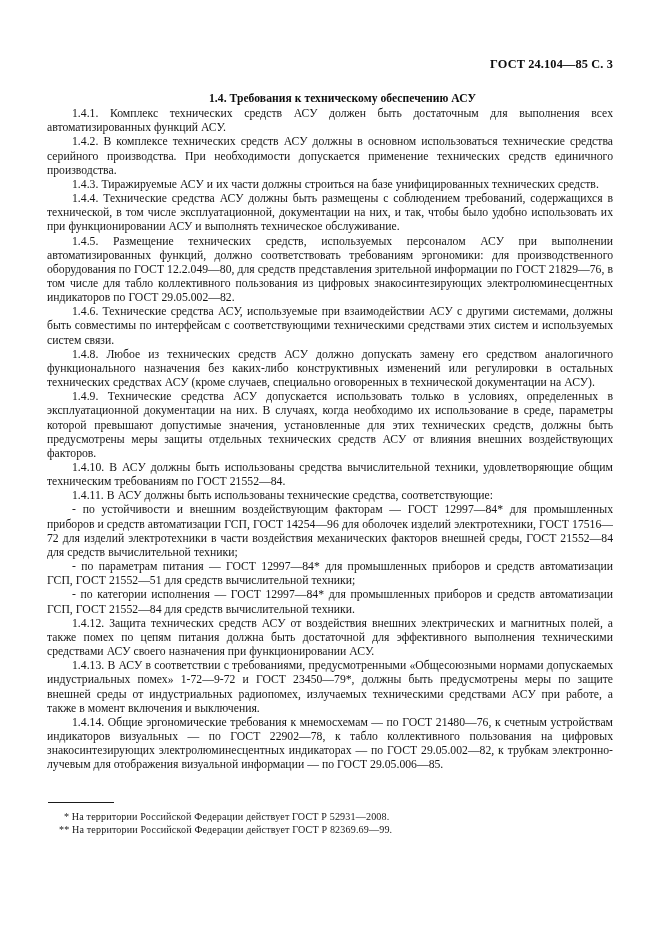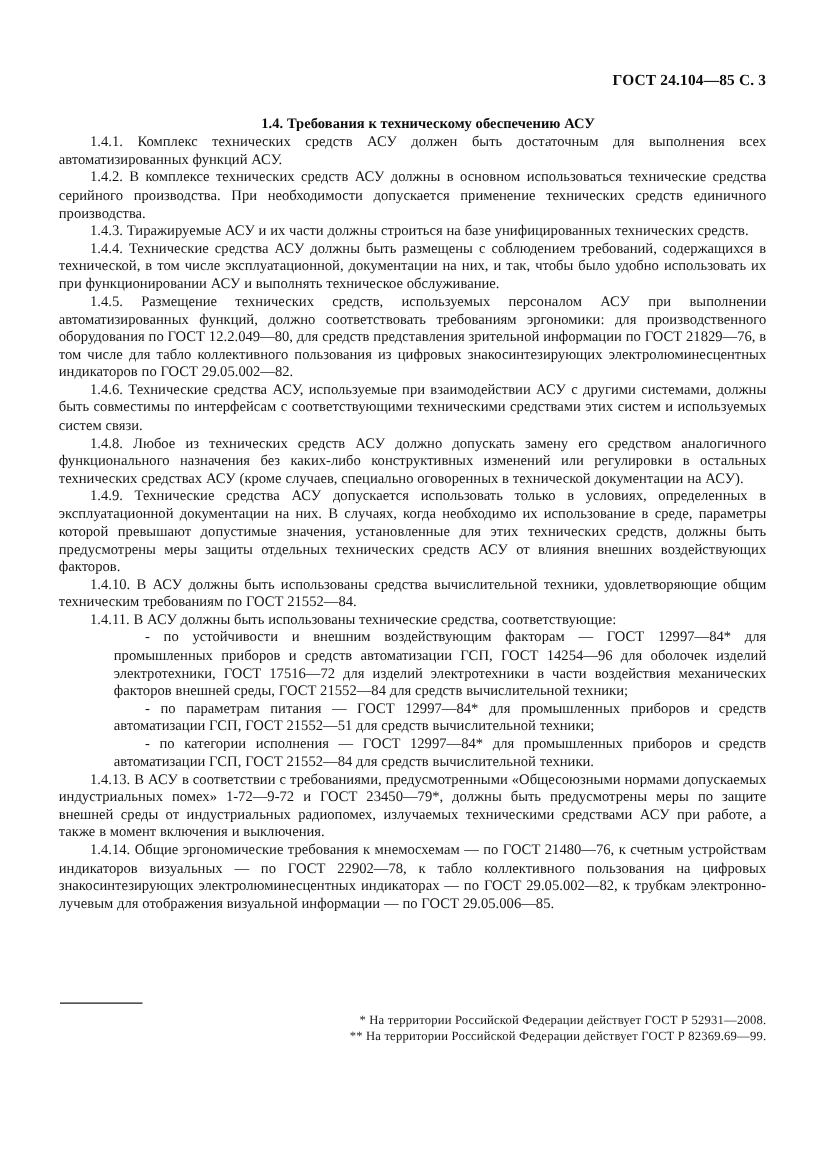--- a/index.html
+++ b/index.html
@@ -62,21 +62,20 @@
     text-align: justify;
     text-indent: 25px;
     hyphens: manual;
     letter-spacing: 0.01px;
     color: #151515;
     word-spacing: 0.1px;
   }
 
   p.para.dash {
     text-indent: 25px;
-    margin-left: 44px;
   }
 
   
   .footnotes {
     position: absolute;
     top: 802px;
     left: 47px;
     width: 566px;
   }
   .footnote-rule {
@@ -87,21 +86,20 @@
   }
   .footnote {
     margin: 0;
     font-size: 10.1px;
     line-height: 13.2px;
     text-indent: 0;
     padding-left: 26px;
     text-indent: -9px;
     letter-spacing: 0.15px;
     color: #161616;
-    text-align: right;
   }
   .footnote + .footnote {
     padding-left: 26px;
     text-indent: -14px;
   }
 </style>
 </head>
 <body>
 
 <div id="page">
@@ -118,20 +116,21 @@
     <p class="para">1.4.4. Технические средства АСУ должны быть размещены с соблюдением требований, содержащихся в технической, в том числе эксплуатационной, документации на них, и так, чтобы было удобно использовать их при функционировании АСУ и выполнять техническое обслуживание.</p>
     <p class="para">1.4.5. Размещение технических средств, используемых персоналом АСУ при выполнении автоматизированных функций, должно соответствовать требованиям эргономики: для производственного оборудования по ГОСТ 12.2.049—80, для средств представления зрительной информации по ГОСТ 21829—76, в том числе для табло коллективного пользования из цифровых знакосинтезирующих электролюминесцентных индикаторов по ГОСТ 29.05.002—82.</p>
     <p class="para">1.4.6. Технические средства АСУ, используемые при взаимодействии АСУ с другими системами, должны быть совместимы по интерфейсам с соответствующими техническими средствами этих систем и используемых систем связи.</p>
     <p class="para">1.4.8. Любое из технических средств АСУ должно допускать замену его средством аналогичного функционального назначения без каких-либо конструктивных изменений или регулировки в остальных технических средствах АСУ (кроме случаев, специально оговоренных в технической документации на АСУ).</p>
     <p class="para">1.4.9. Технические средства АСУ допускается использовать только в условиях, определенных в эксплуатационной документации на них. В случаях, когда необходимо их использование в среде, параметры которой превышают допустимые значения, установленные для этих технических средств, должны быть предусмотрены меры защиты отдельных технических средств АСУ от влияния внешних воздействующих факторов.</p>
     <p class="para">1.4.10. В АСУ должны быть использованы средства вычислительной техники, удовлетворяющие общим техническим требованиям по ГОСТ 21552—84.</p>
     <p class="para">1.4.11. В АСУ должны быть использованы технические средства, соответствующие:</p>
     <p class="para dash">- по устойчивости и внешним воздействующим факторам — ГОСТ 12997—84* для промышленных приборов и средств автоматизации ГСП, ГОСТ 14254—96 для оболочек изделий электротехники, ГОСТ 17516—72 для изделий электротехники в части воздействия механических факторов внешней среды, ГОСТ 21552—84 для средств вычислительной техники;</p>
     <p class="para dash">- по параметрам питания — ГОСТ 12997—84* для промышленных приборов и средств автоматизации ГСП, ГОСТ 21552—51 для средств вычислительной техники;</p>
     <p class="para dash">- по категории исполнения — ГОСТ 12997—84* для промышленных приборов и средств автоматизации ГСП, ГОСТ 21552—84 для средств вычислительной техники.</p>
+    <p class="para">1.4.12. Защита технических средств АСУ от воздействия внешних электрических и магнитных полей, а также помех по цепям питания должна быть достаточной для эффективного выполнения техническими средствами АСУ своего назначения при функционировании АСУ.</p>
     <p class="para">1.4.13. В АСУ в соответствии с требованиями, предусмотренными «Общесоюзными нормами допускаемых индустриальных помех» 1-72—9-72 и ГОСТ 23450—79*, должны быть предусмотрены меры по защите внешней среды от индустриальных радиопомех, излучаемых техническими средствами АСУ при работе, а также в момент включения и выключения.</p>
     <p class="para">1.4.14. Общие эргономические требования к мнемосхемам — по ГОСТ 21480—76, к счетным устройствам индикаторов визуальных — по ГОСТ 22902—78, к табло коллективного пользования на цифровых знакосинтезирующих электролюминесцентных индикаторах — по ГОСТ 29.05.002—82, к трубкам электронно-лучевым для отображения визуальной информации — по ГОСТ 29.05.006—85.</p>
 
   </div>
 
   <div class="footnotes">
     <div class="footnote-rule"></div>
     <p class="footnote">* На территории Российской Федерации действует ГОСТ Р 52931—2008.</p>
     <p class="footnote">** На территории Российской Федерации действует ГОСТ Р 82369.69—99.</p>
   </div>

